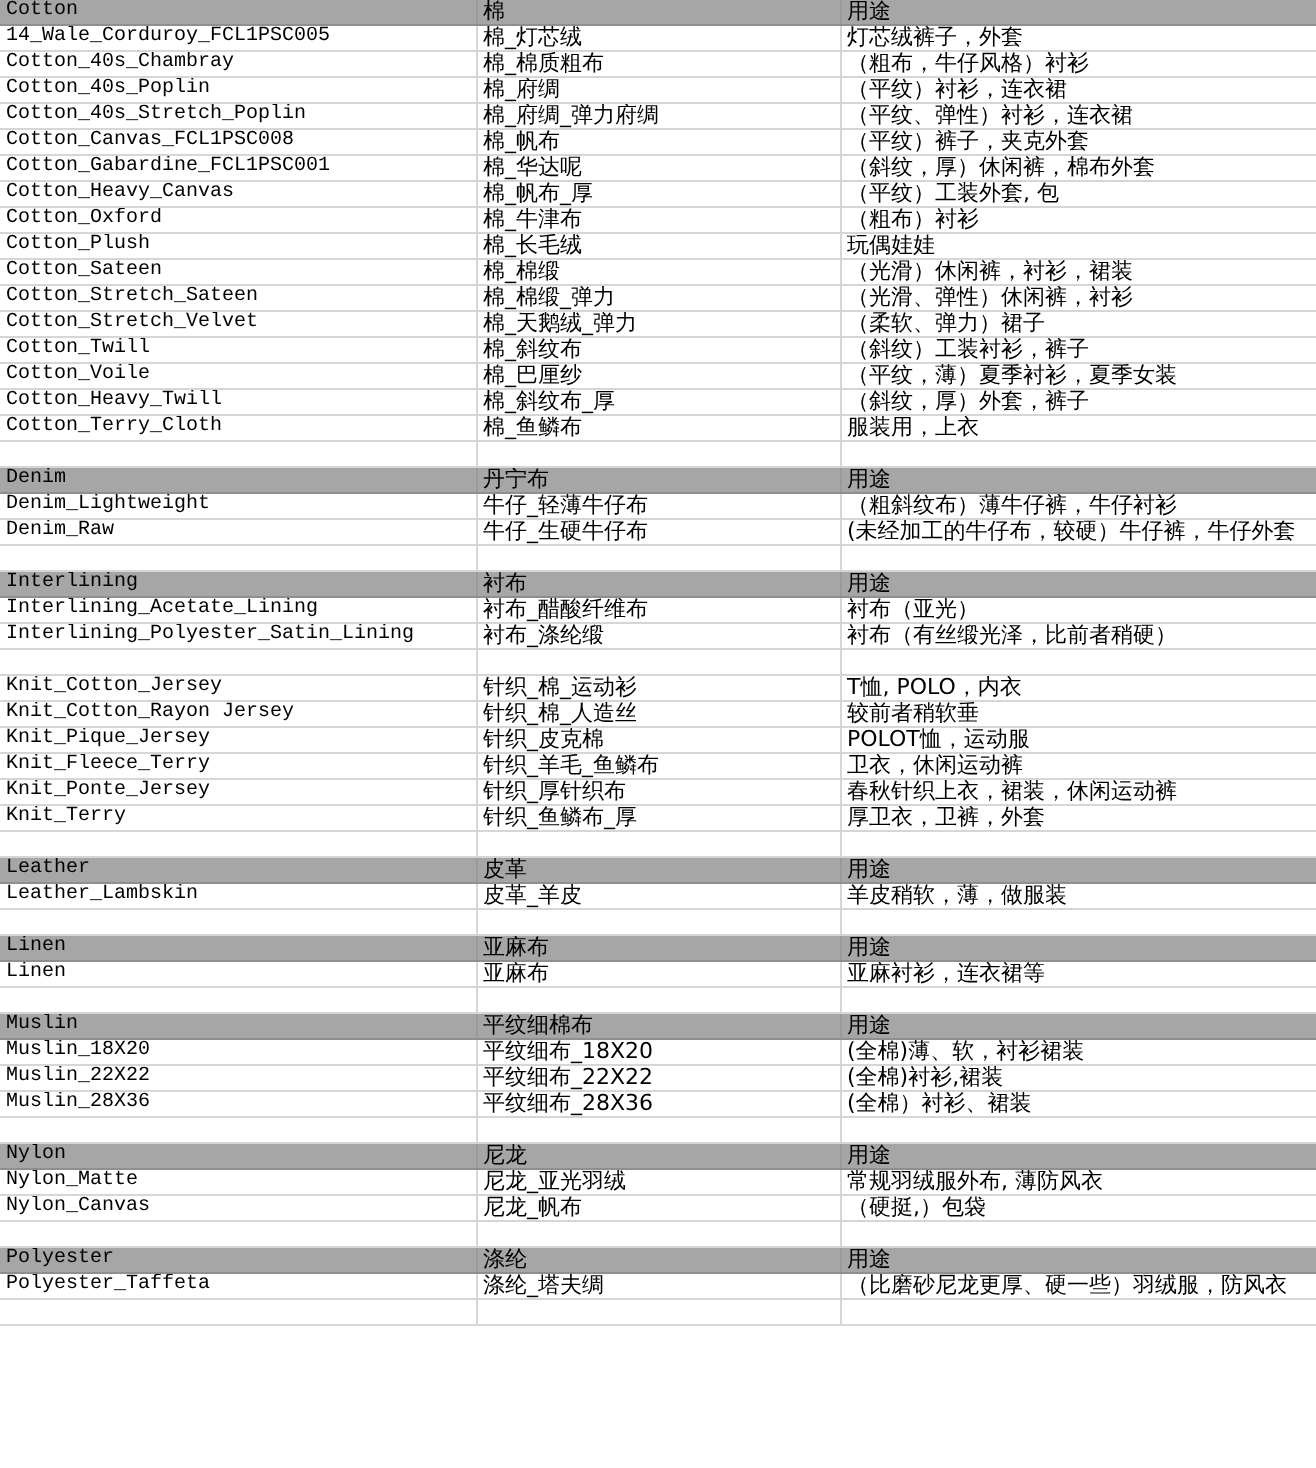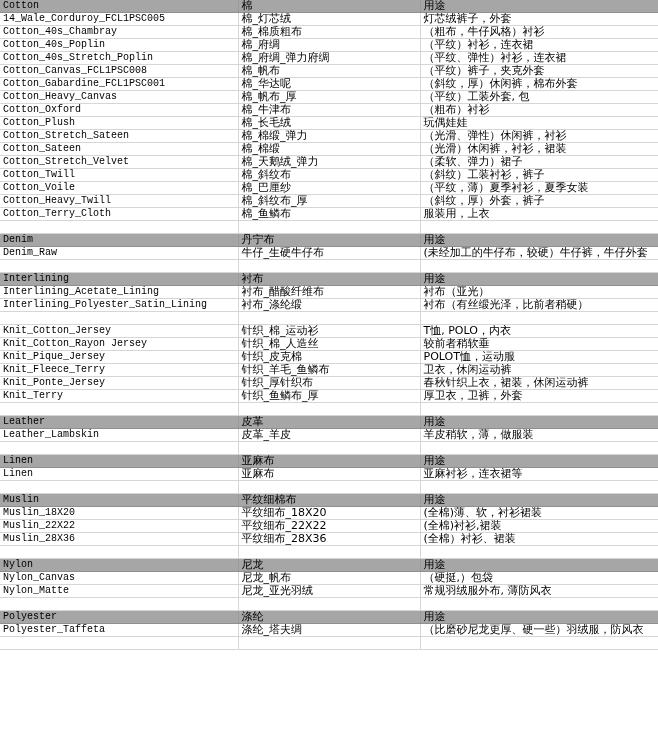--- a/index.html
+++ b/index.html
@@ -83,30 +83,30 @@
         <td class="en">Cotton_Oxford</td>
         <td>棉_牛津布</td>
         <td>（粗布）衬衫</td>
       </tr>
       <tr>
         <td class="en">Cotton_Plush</td>
         <td>棉_长毛绒</td>
         <td>玩偶娃娃</td>
       </tr>
       <tr>
+        <td class="en">Cotton_Sateen</td>
+        <td>棉_棉缎</td>
+        <td>（光滑）休闲裤，衬衫，裙装</td>
+      </tr>
+      <tr>
         <td class="en">Cotton_Stretch_Sateen</td>
         <td>棉_棉缎_弹力</td>
         <td>（光滑、弹性）休闲裤，衬衫</td>
       </tr>
       <tr>
-        <td class="en">Cotton_Sateen</td>
-        <td>棉_棉缎</td>
-        <td>（光滑）休闲裤，衬衫，裙装</td>
-      </tr>
-      <tr>
         <td class="en">Cotton_Stretch_Velvet</td>
         <td>棉_天鹅绒_弹力</td>
         <td>（柔软、弹力）裙子</td>
       </tr>
       <tr>
         <td class="en">Cotton_Twill</td>
         <td>棉_斜纹布</td>
         <td>（斜纹）工装衬衫，裤子</td>
       </tr>
       <tr>
@@ -128,20 +128,25 @@
         <td class="en"></td>
         <td></td>
         <td></td>
       </tr>
       <tr class="section-row">
         <td class="en">Denim</td>
         <td>丹宁布</td>
         <td>用途</td>
       </tr>
       <tr>
+        <td class="en">Denim_Lightweight</td>
+        <td>牛仔_轻薄牛仔布</td>
+        <td>（粗斜纹布）薄牛仔裤，牛仔衬衫</td>
+      </tr>
+      <tr>
         <td class="en">Denim_Raw</td>
         <td>牛仔_生硬牛仔布</td>
         <td>(未经加工的牛仔布，较硬）牛仔裤，牛仔外套</td>
       </tr>
       <tr>
         <td class="en"></td>
         <td></td>
         <td></td>
       </tr>
       <tr class="section-row">
@@ -253,28 +258,28 @@
         <td class="en"></td>
         <td></td>
         <td></td>
       </tr>
       <tr class="section-row">
         <td class="en">Nylon</td>
         <td>尼龙</td>
         <td>用途</td>
       </tr>
       <tr>
+        <td class="en">Nylon_Matte</td>
+        <td>尼龙_亚光羽绒</td>
+        <td>常规羽绒服外布, 薄防风衣</td>
+      </tr>
+      <tr>
         <td class="en">Nylon_Canvas</td>
         <td>尼龙_帆布</td>
         <td>（硬挺,）包袋</td>
-      </tr>
-      <tr>
-        <td class="en">Nylon_Matte</td>
-        <td>尼龙_亚光羽绒</td>
-        <td>常规羽绒服外布, 薄防风衣</td>
       </tr>
       <tr>
         <td class="en"></td>
         <td></td>
         <td></td>
       </tr>
       <tr class="section-row">
         <td class="en">Polyester</td>
         <td>涤纶</td>
         <td>用途</td>

